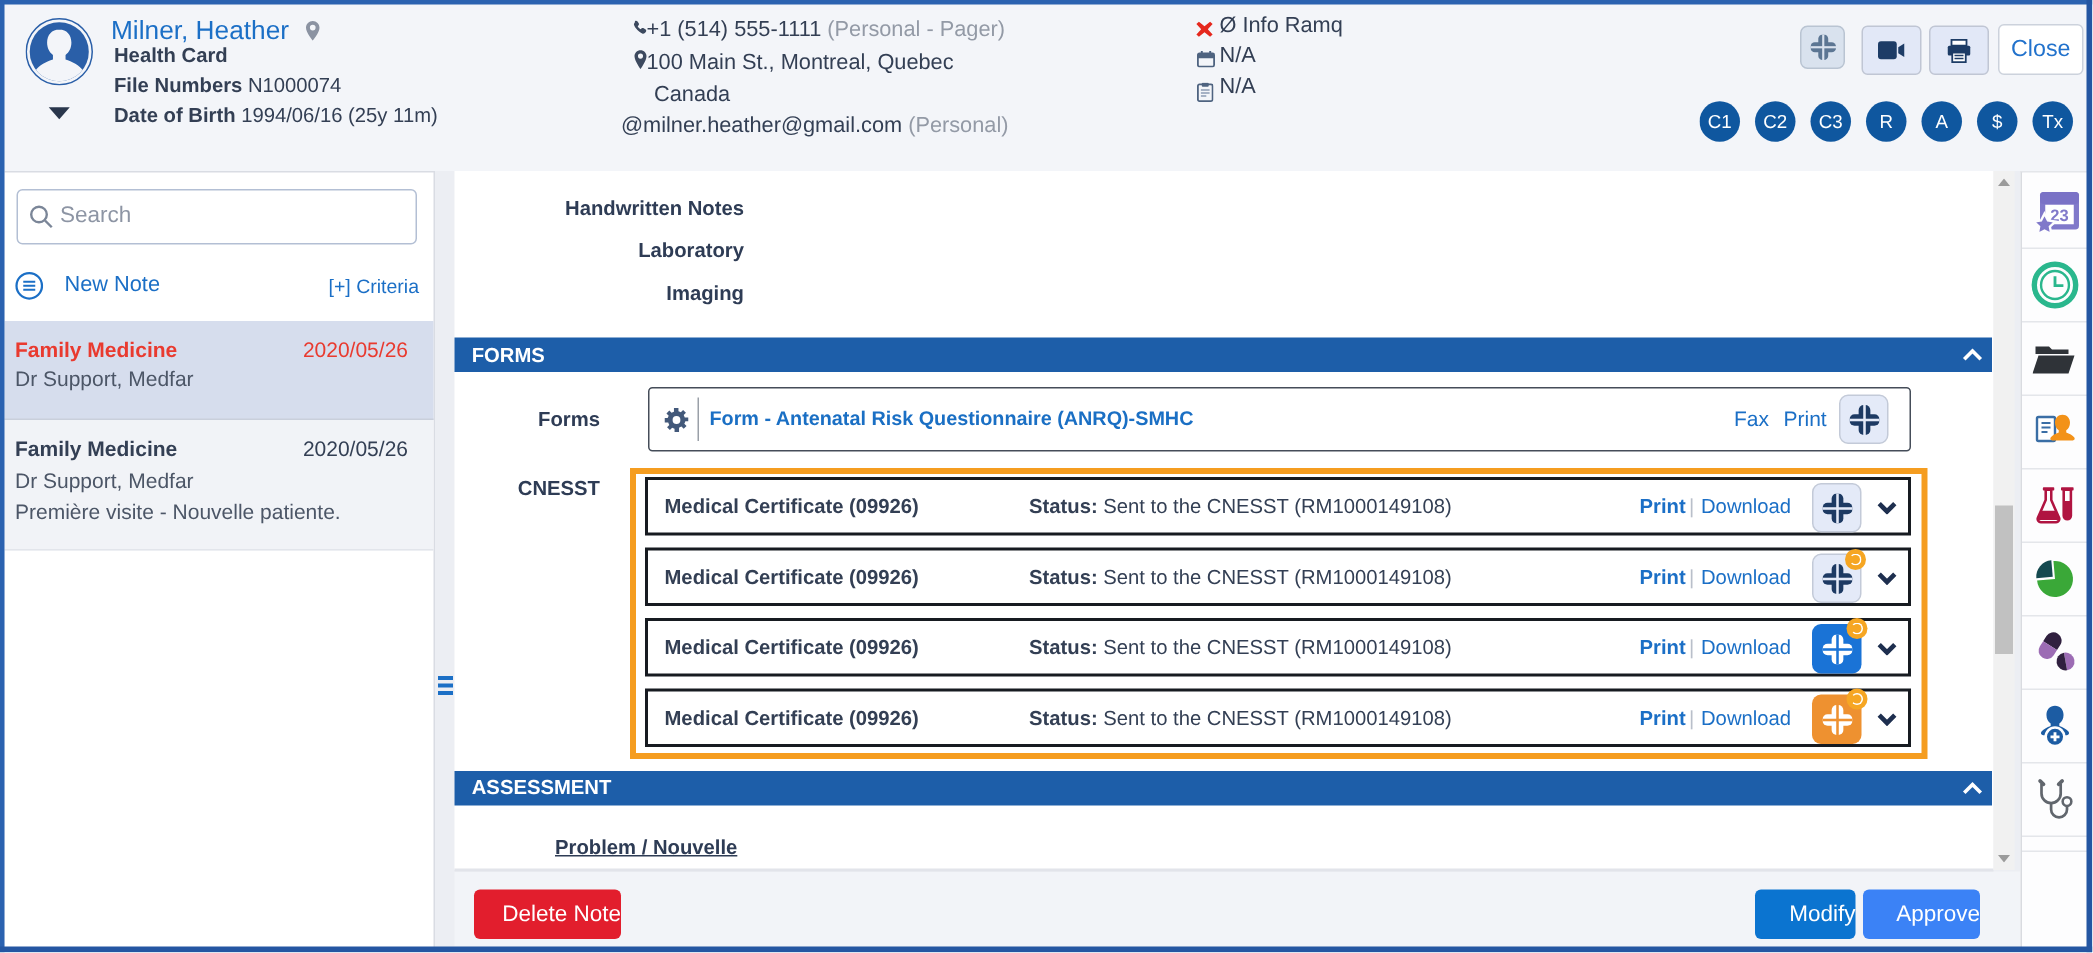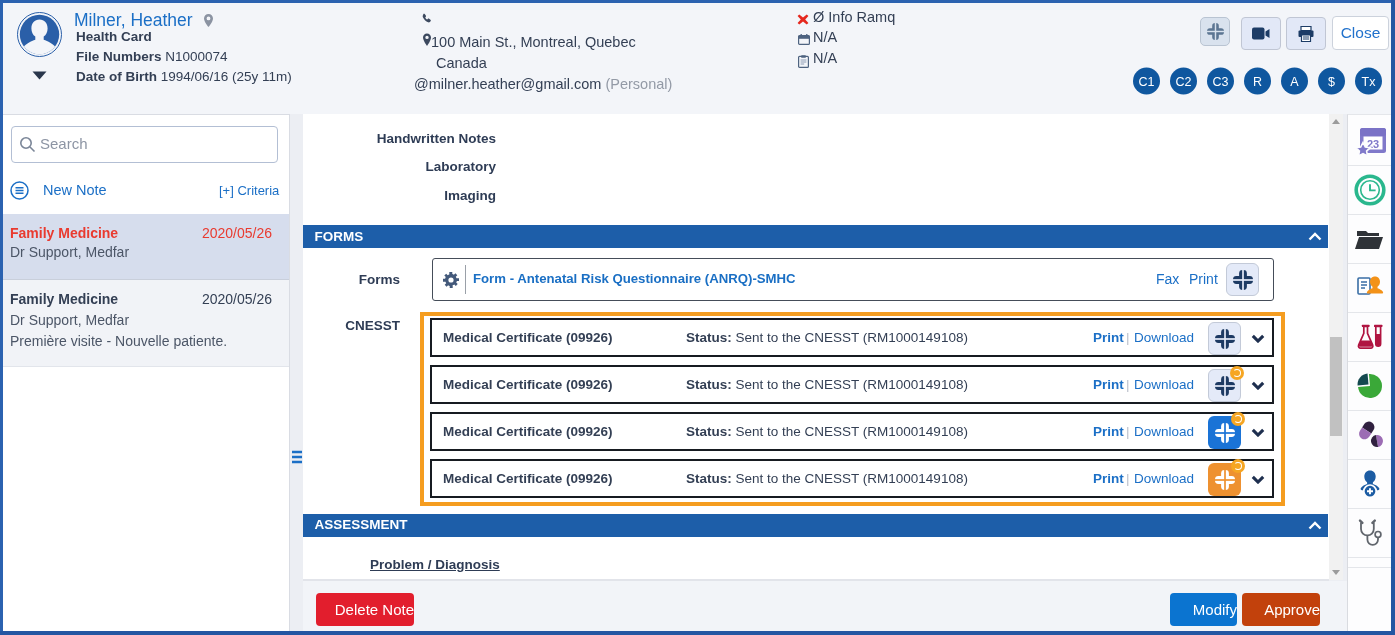--- a/index.html
+++ b/index.html
@@ -69,20 +69,21 @@
     <svg class="abs" style="left:200px;top:10px" width="11" height="15" viewBox="0 0 11 15">
         <path d="M5.5 1C3 1 1 3 1 5.5 1 8.8 5.5 14 5.5 14S10 8.8 10 5.5C10 3 8 1 5.5 1zm0 6.3a1.9 1.9 0 1 1 0-3.8 1.9 1.9 0 0 1 0 3.8z" fill="#8b93a2"></path>
       </svg>
     <div class="abs navy bold" style="left:73px;top:24.5px;font-size:13.5px;line-height:17px;">Health Card</div>
     <div class="abs" style="left:73px;top:44.5px;font-size:13.5px;line-height:17px;"><span class="navy bold">File Numbers</span><span class="navy"> N1000074</span></div>
     <div class="abs" style="left:73px;top:64.5px;font-size:13.5px;line-height:17px;"><span class="navy bold">Date of Birth</span><span class="navy"> 1994/06/16 (25y 11m)</span></div>
 
     <svg class="abs" style="left:417px;top:9.5px" width="12" height="12" viewBox="0 0 13 13">
         <path d="M3.6 1.2c.5-.5 1.3-.4 1.7.1l1 1.4c.3.5.3 1.1-.1 1.5l-.6.6c.3.8 1.4 1.9 2.2 2.2l.6-.6c.4-.4 1-.4 1.5-.1l1.4 1c.5.4.6 1.2.1 1.7l-.7.7c-.5.5-1.2.7-1.9.4C6.5 9.1 3.9 6.5 3 4.2c-.3-.7-.1-1.4.4-1.9z" fill="#3c495f"></path>
       </svg>
+    <div class="abs" style="left:428px;top:8px;font-size:14.5px;line-height:18px;"><span class="navy">+1 (514) 555-1111 </span><span class="gray">(Personal - Pager)</span></div>
     <svg class="abs" style="left:419px;top:30px" width="10" height="14" viewBox="0 0 10 14">
         <path d="M5 0.5C2.7 0.5 1 2.3 1 4.5 1 7.5 5 13 5 13S9 7.5 9 4.5C9 2.3 7.3 0.5 5 0.5zm0 5.6a1.7 1.7 0 1 1 0-3.4 1.7 1.7 0 0 1 0 3.4z" fill="#3c495f"></path>
       </svg>
     <div class="abs navy" style="left:428px;top:29.5px;font-size:14.5px;line-height:18px;">100 Main St., Montreal, Quebec</div>
     <div class="abs navy" style="left:433px;top:50.5px;font-size:14.5px;line-height:18px;">Canada</div>
     <div class="abs" style="left:411px;top:72px;font-size:14.5px;line-height:18px;"><span class="navy">@milner.heather@gmail.com </span><span class="gray">(Personal)</span></div>
 
     <svg class="abs" style="left:794px;top:11px" width="12" height="11" viewBox="0 0 14 13">
         <path d="M2.6 0.6 7 4.2 11.4 0.6 13.4 2.4 9.6 6.5 13.4 10.6 11.4 12.4 7 8.8 2.6 12.4 0.6 10.6 4.4 6.5 0.6 2.4z" fill="#e5281e"></path>
       </svg>
@@ -292,29 +293,29 @@
           <path d="M1.8 1.8 7 7l5.2-5.2" fill="none" stroke="#1e2f4f" stroke-width="3.1"></path>
         </svg>
     </div>
 
     <div class="abs secbar" style="top:399.5px;height:23.5px;">
       <span style="position:absolute;left:11.5px;top:3.5px;">ASSESSMENT</span>
       <svg style="position:absolute;right:6px;top:7px" width="14" height="9" viewBox="0 0 14 9">
           <path d="M1.5 7.5 7 2l5.5 5.5" fill="none" stroke="#fff" stroke-width="2.4"></path>
         </svg>
     </div>
-    <div class="abs label" style="left:67px;top:442.5px;text-decoration:underline;">Problem / Diagnosis</div>
+    <div class="abs label" style="left:67px;top:442.5px;text-decoration:underline;">Problem / Nouvelle</div>
     <div class="abs" style="left:0;top:465px;width:1026px;height:1px;background:#e2e4ea;"></div>
   </div>
 
   <div id="footer" class="abs"></div>
   <div class="abs" style="left:303px;top:580px;width:1026px;height:1px;background:#e2e4ea;"></div>
   <div class="abs btn" style="left:316px;top:593px;width:98px;height:33px;background:#e21e2d;line-height:33px;">Delete Note</div>
   <div class="abs btn" style="left:1170px;top:593px;width:67px;height:33px;background:#0b74d0;line-height:33px;">Modify</div>
-  <div class="abs btn" style="left:1242px;top:593px;width:78px;height:33px;background:#c2410c;line-height:33px;">Approve</div>
+  <div class="abs btn" style="left:1242px;top:593px;width:78px;height:33px;background:#3b82f6;line-height:33px;">Approve</div>
 
   <div id="sbar" class="abs">
     <div id="sthumb" class="abs"></div>
     <svg class="abs" style="left:3px;top:5px" width="8" height="5" viewBox="0 0 8 5">
         <path d="M0 5 4 0l4 5z" fill="#9b9b9b"></path>
       </svg>
     <svg class="abs" style="left:3px;top:456px" width="8" height="5" viewBox="0 0 8 5">
         <path d="M0 0l4 5 4-5z" fill="#9b9b9b"></path>
       </svg>
   </div>

